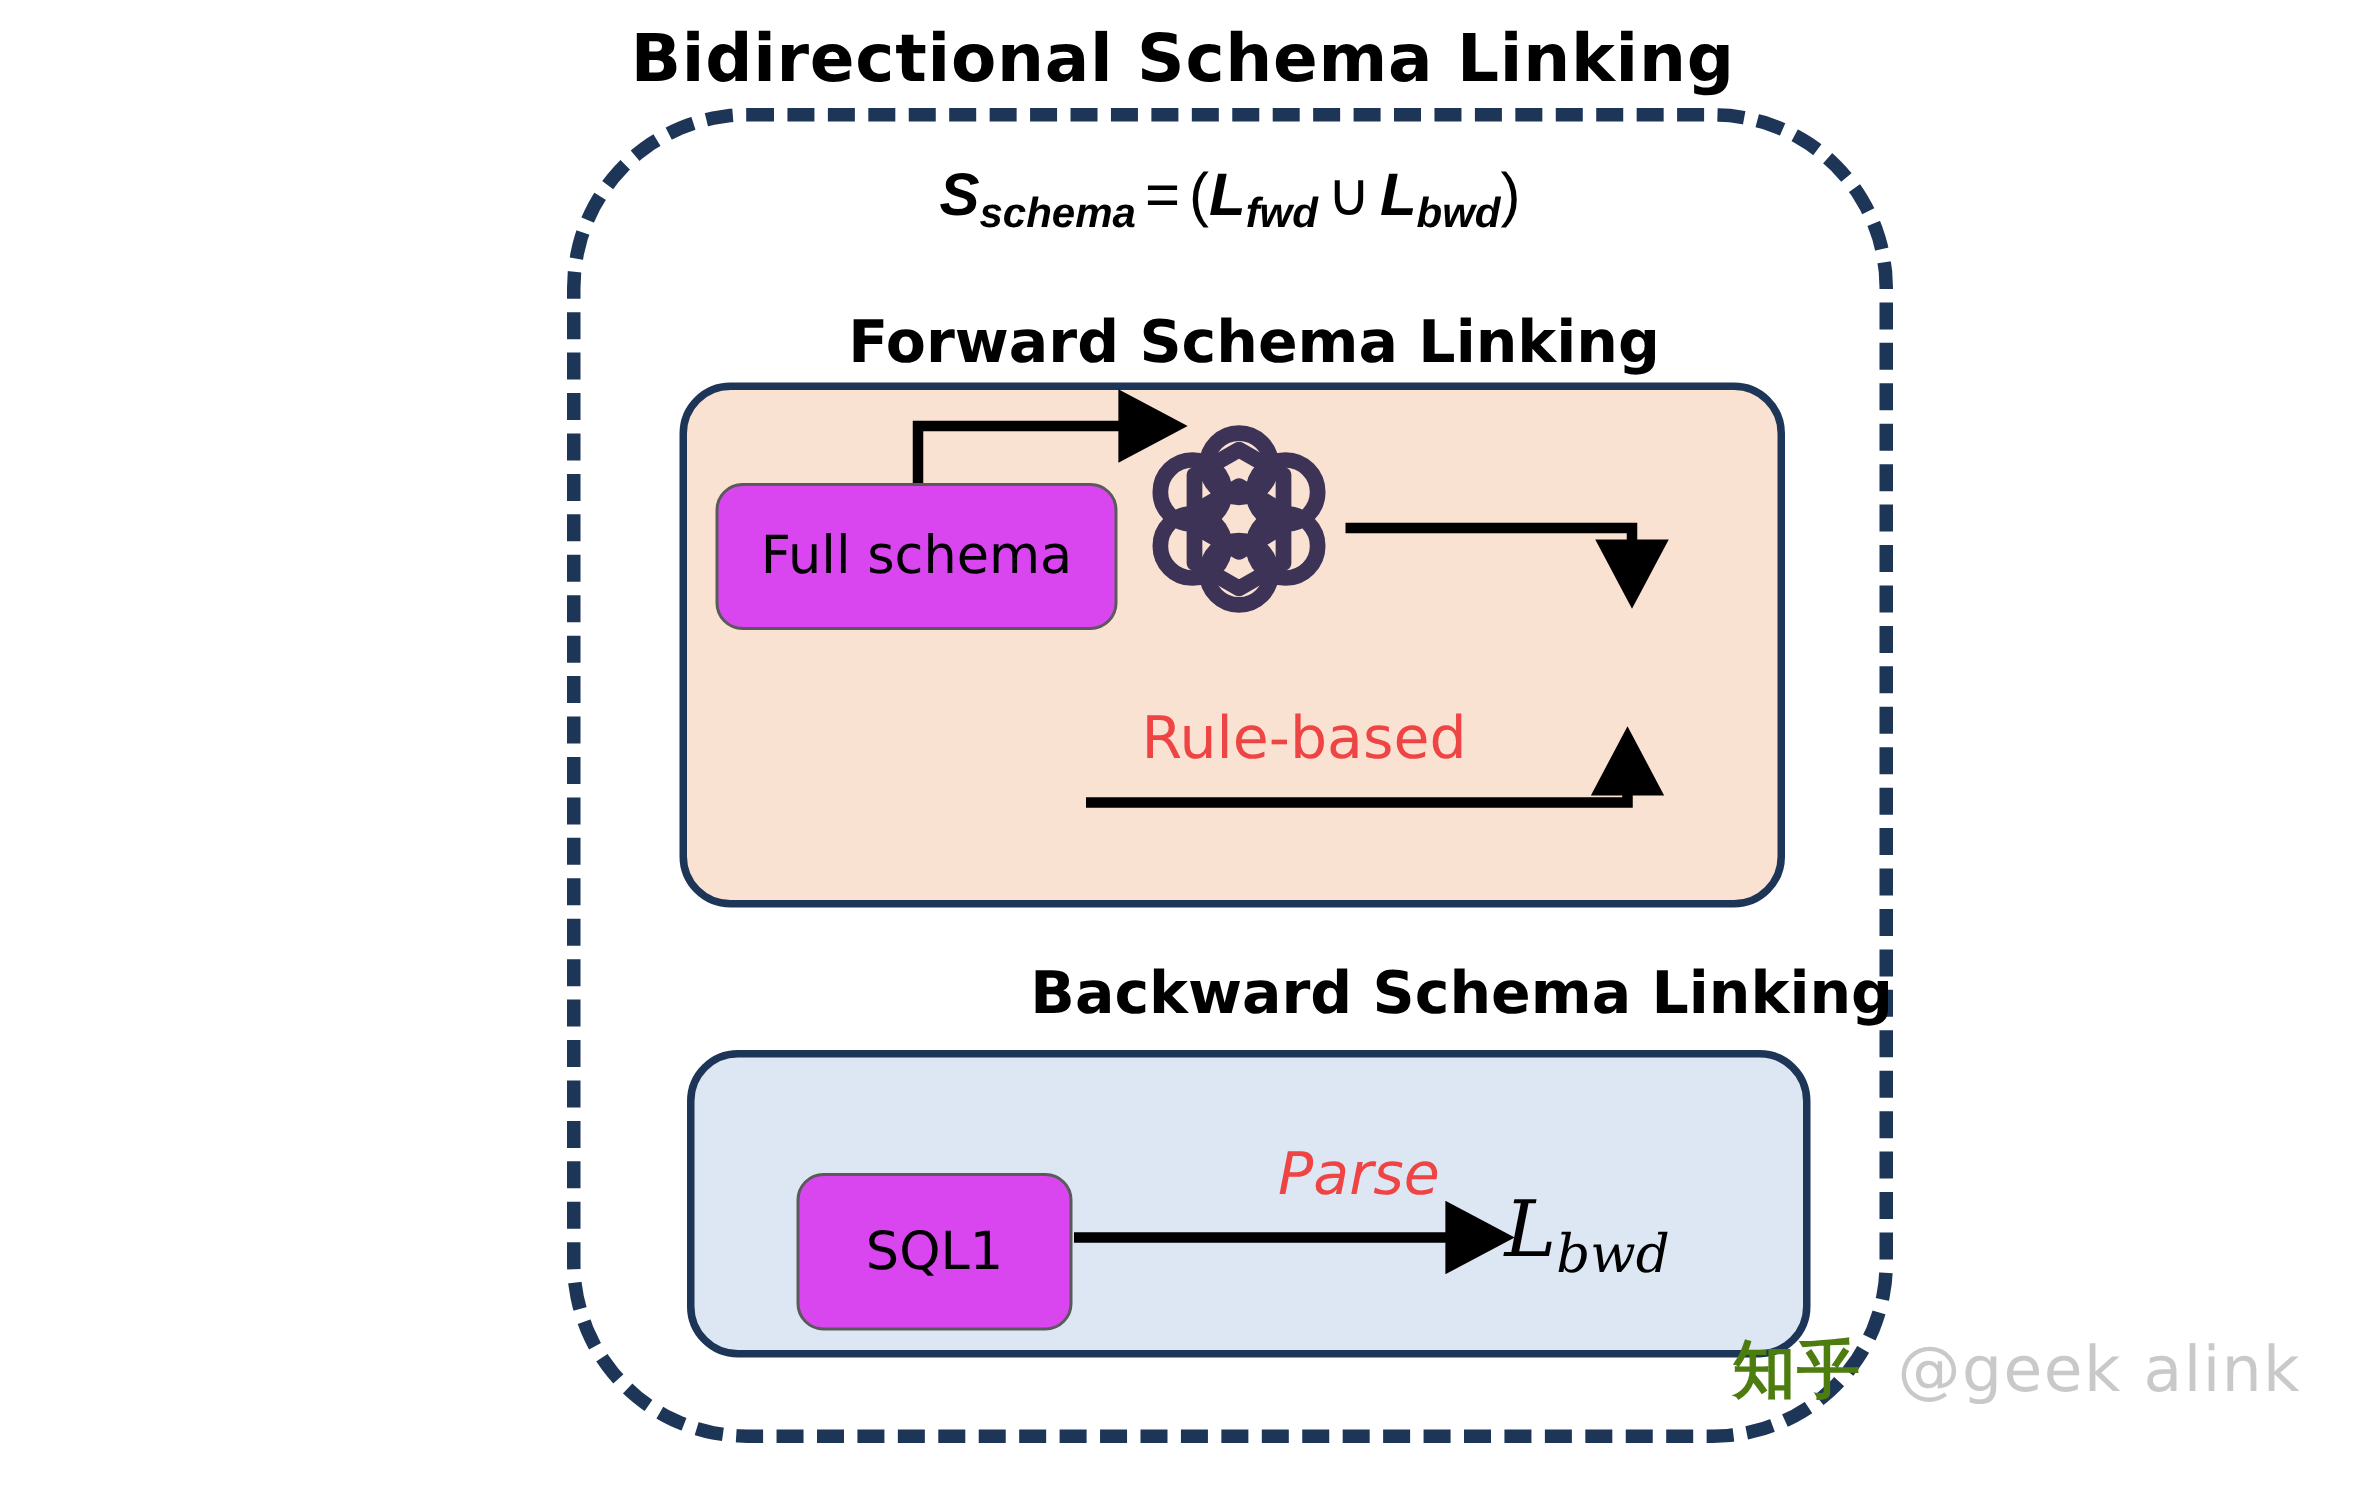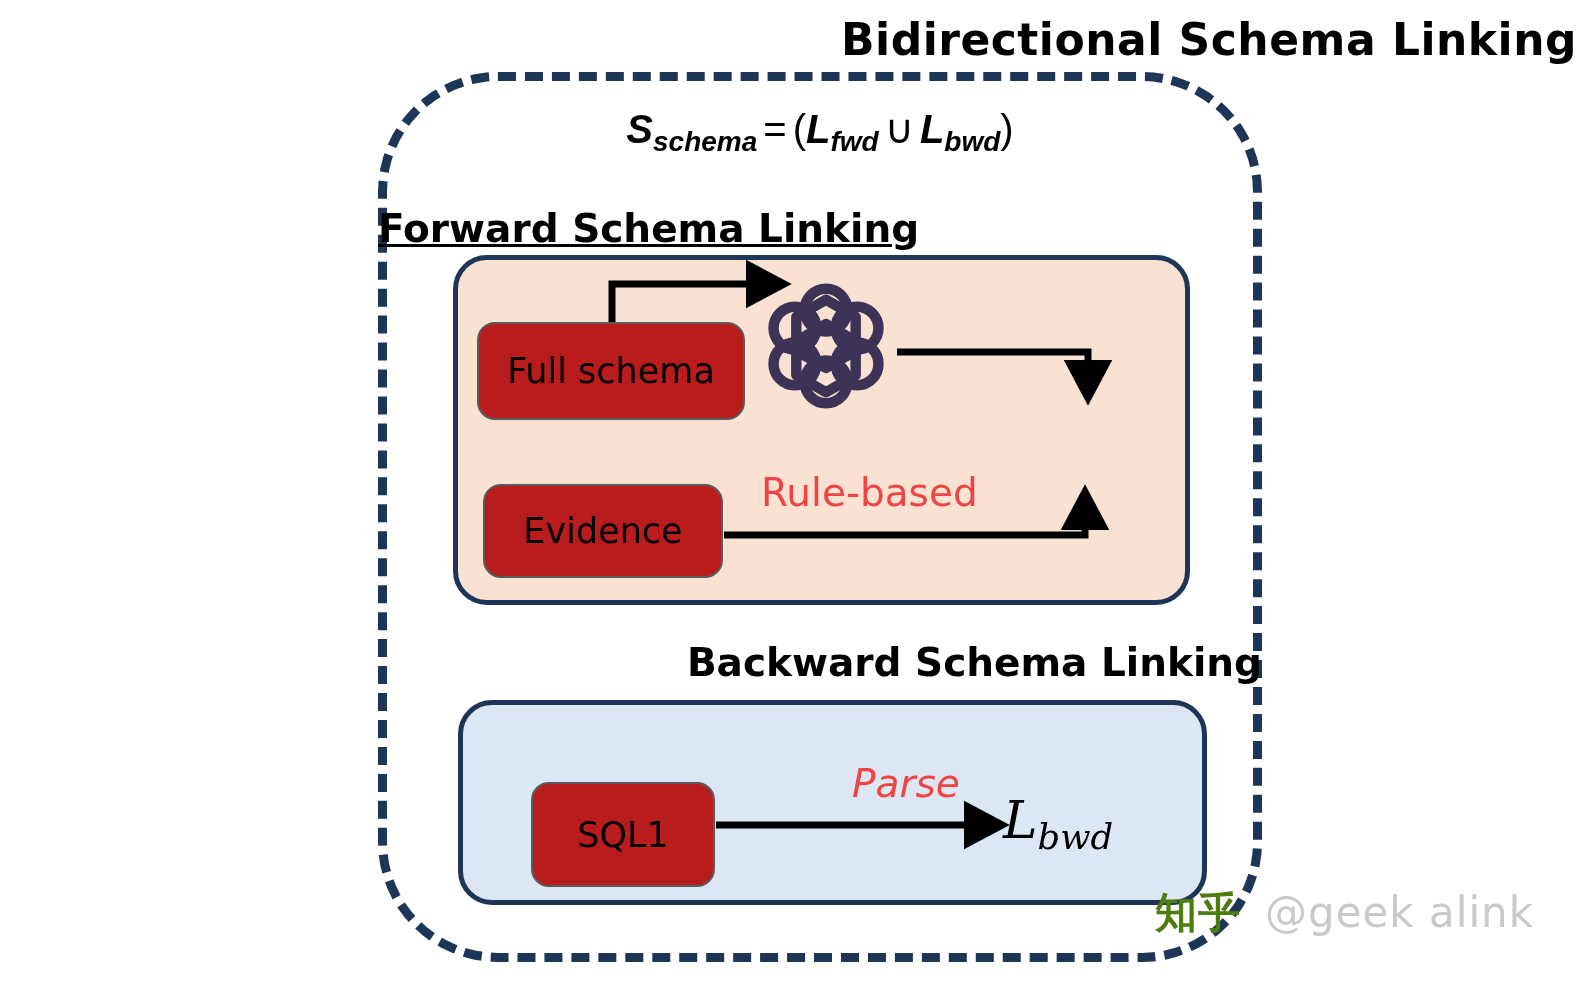--- a/index.html
+++ b/index.html
@@ -29,42 +29,41 @@
     border-radius: 120px;
     box-sizing: border-box;
   }
 
   
   .title-main {
     position: absolute;
     left: 0;
     top: 14px;
     width: 1577px;
-    text-align: right;
+    text-align: center;
     font-family: "DejaVu Sans", sans-serif;
     font-size: 44px;
     font-weight: 700;
     color: #000000;
     letter-spacing: 0.5px;
     white-space: nowrap;
   }
   .title-section {
     position: absolute;
     font-family: "DejaVu Sans", sans-serif;
     font-size: 39px;
     font-weight: 700;
     color: #000000;
     white-space: nowrap;
   }
   #title-forward {
-    left: 378px;
+    left: 394px;
     top: 206px;
     width: 884px;
-    text-align: left;
-    text-decoration: underline;
+    text-align: center;
   }
   #title-backward {
     left: 378px;
     top: 640px;
     width: 884px;
     text-align: right;
   }
 
   
   #formula-main {
@@ -114,21 +113,21 @@
     top: 700px;
     width: 749px;
     height: 205px;
     background: #dce7f3;
   }
 
   
   .node-box {
     position: absolute;
     box-sizing: border-box;
-    background: #b91c1c;
+    background: #d946ef;
     border: 2px solid #5a5a5a;
     border-radius: 18px;
     display: flex;
     align-items: center;
     justify-content: center;
     font-family: "DejaVu Sans", sans-serif;
     font-size: 35px;
     font-weight: 400;
     color: #000000;
     white-space: nowrap;
@@ -291,23 +290,20 @@
     </g>
     <g fill="#fae2d3" stroke="none">
       <path d="M50 26 L64.5 34.3 L64.5 51 L50 59.3 L35.5 51 L35.5 34.3 Z" opacity="0"></path>
     </g>
   </svg>
 
   <div class="node-box" id="node-full-schema">
     <span>Full schema</span>
   </div>
 
-  <div class="node-box" id="node-evidence">
-    <span>Evidence</span>
-  </div>
 
   <div class="node-box" id="node-sql1">
     <span>SQL1</span>
   </div>
 
   <div class="edge-label" id="edge-rule-based">Rule-based</div>
 
   <div class="edge-label" id="edge-parse">Parse</div>
 
 

